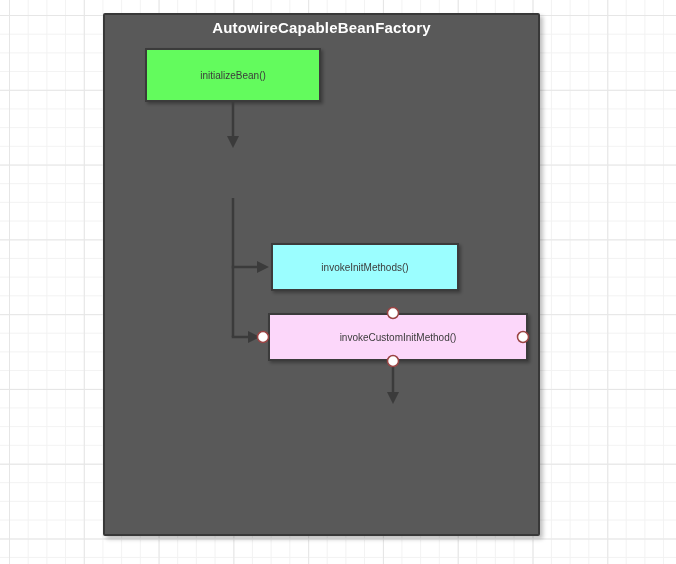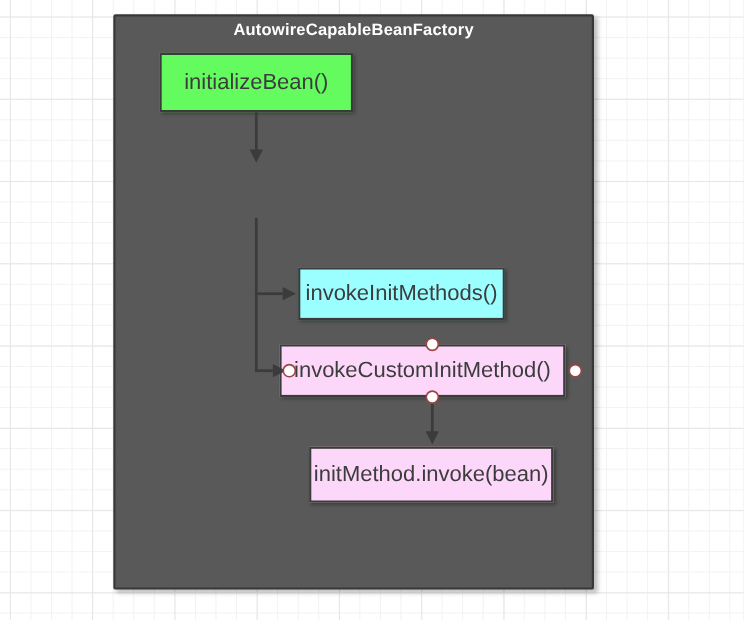--- a/index.html
+++ b/index.html
@@ -38,30 +38,30 @@
     color: #ffffff;
     letter-spacing: 0.2px;
   }
   .node {
     position: absolute;
     box-sizing: border-box;
     border: 2px solid #3b3b3b;
     display: flex;
     align-items: center;
     justify-content: center;
-    font-size: 20px;
+    font-size: 10px;
     color: #3c3c3c;
     box-shadow: 2px 2px 3px rgba(0,0,0,0.30);
     white-space: nowrap;
     cursor: default;
   }
   .node-1 { left: 145px; top:  48px; width: 176px; height: 54px; }
   .node-2 { left: 138px; top: 148px; width: 190px; height: 50px; }
   .node-3 { left: 271px; top: 243px; width: 188px; height: 48px; }
-  .node-4 { left: 254px; top: 313px; width: 260px; height: 48px; }
+  .node-4 { left: 268px; top: 313px; width: 260px; height: 48px; }
   .node-5 { left: 281px; top: 406px; width: 222px; height: 51px; }
   svg.edges {
     position: absolute;
     left: 0; top: 0;
     width: 676px; height: 564px;
     pointer-events: none;
   }
   svg.edges .hit { pointer-events: stroke; }
 </style>
 </head>
@@ -73,21 +73,20 @@
     <div class="container-title">AutowireCapableBeanFactory</div>
   </div>
 
   <div class="node node-1" style="background-color: rgb(99, 251, 93);">initializeBean()</div>
 
 
   <div class="node node-3" style="background-color: rgb(155, 254, 255);">invokeInitMethods()</div>
 
   <div class="node node-4" style="background-color: rgb(252, 215, 250);">invokeCustomInitMethod()</div>
 
-  <div class="node node-5" style="background-color: rgb(252, 215, 250);">initMethod.invoke(bean)</div>
 
   <svg class="edges" viewBox="0 0 676 564" xmlns="http://www.w3.org/2000/svg">
 
     <g class="hit" stroke="#3b3b3b" stroke-width="2.5" fill="#3b3b3b">
       <line x1="233" y1="102" x2="233" y2="137"></line>
       <polygon points="233,148 227,136 239,136" stroke="none"></polygon>
     </g>
 
     <g class="hit" stroke="#3b3b3b" stroke-width="2.5" fill="#3b3b3b">
       <line x1="233" y1="198" x2="233" y2="267"></line>

